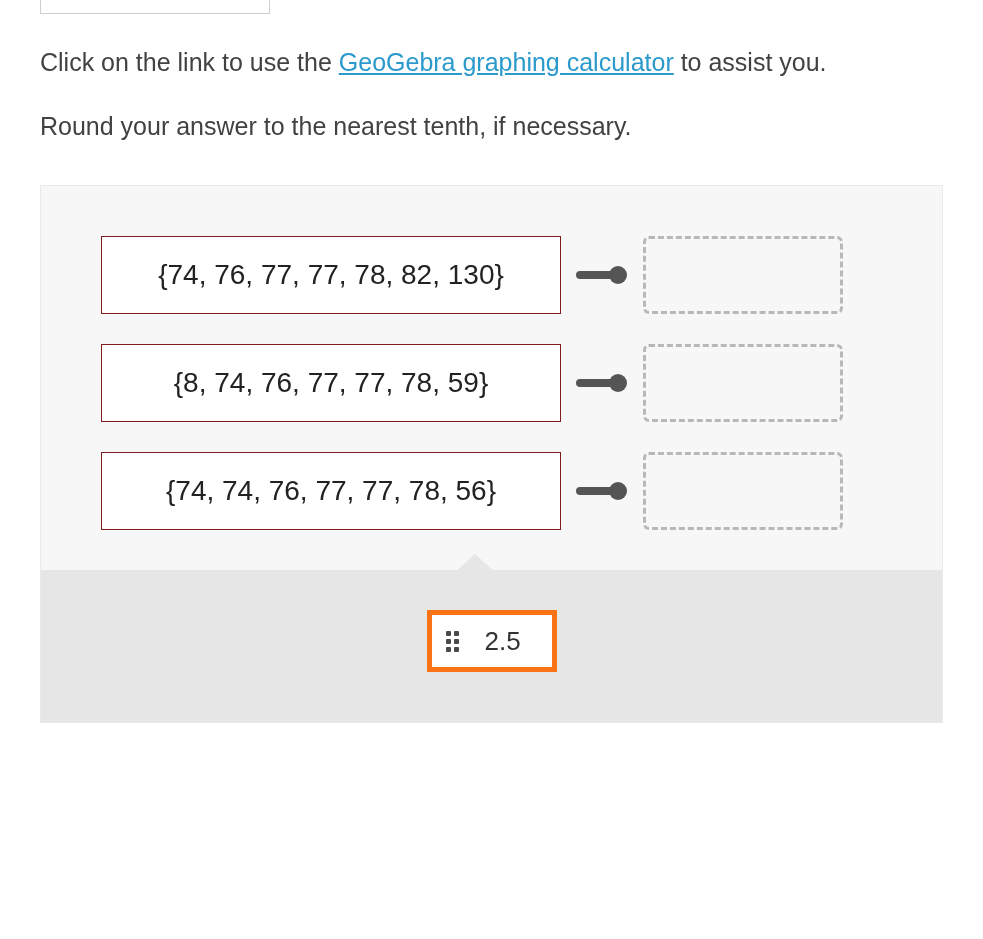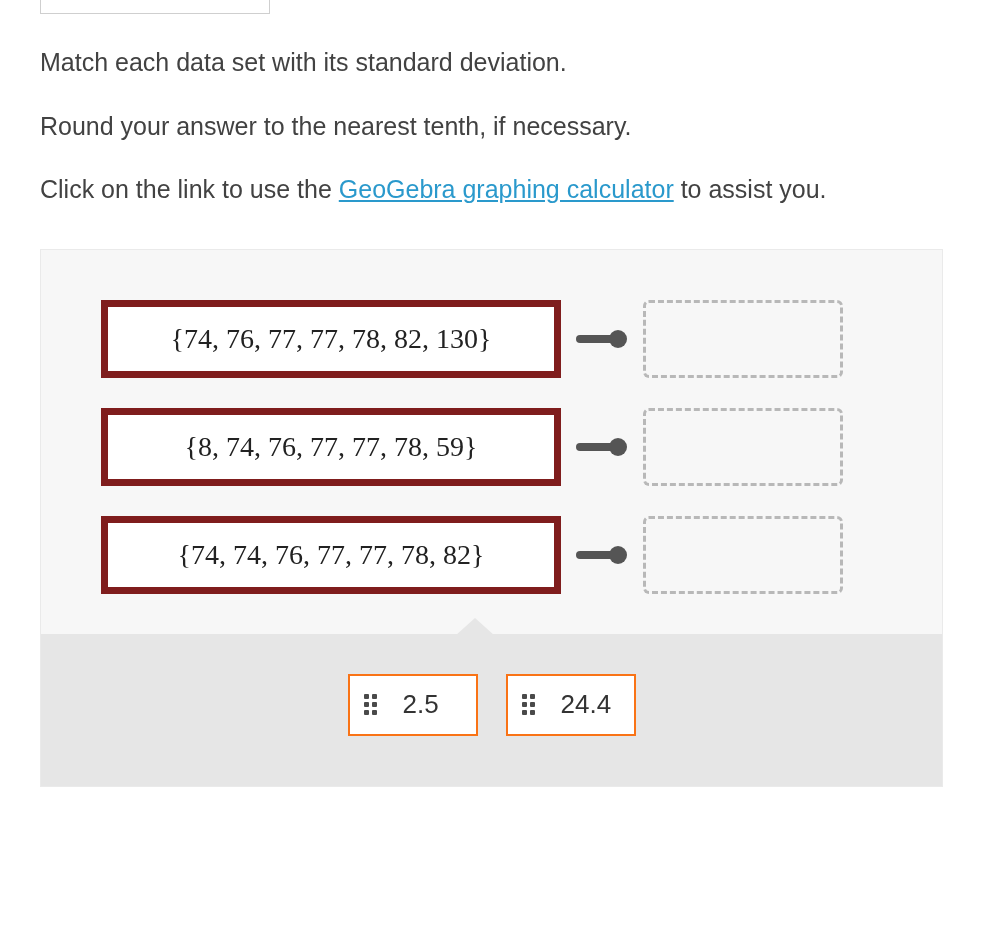--- a/index.html
+++ b/index.html
@@ -36,25 +36,25 @@
   }
   .match-row {
     display: flex;
     align-items: center;
     margin-bottom: 30px;
   }
   .dataset-box {
     width: 460px;
     height: 78px;
     background: #fff;
-    border: 7px solid #7f1d1d;
+    border: 1px solid #7f1d1d;
     display: flex;
     align-items: center;
     justify-content: center;
-    font-family: Liberation Serif, serif;
+    font-family: Liberation Sans, sans-serif;
     font-size: 28px;
     color: #222;
   }
   .connector {
     width: 70px;
     display: flex;
     align-items: center;
     justify-content: center;
     margin: 0 6px;
   }
@@ -80,21 +80,21 @@
     position: absolute;
     top: -16px;
     left: 46%;
     width: 0; height: 0;
     border-left: 20px solid transparent;
     border-right: 20px solid transparent;
     border-bottom: 18px solid #e6e6e6;
   }
   .drag-chip {
     background: #fff;
-    border: 2px solid #f97316;
+    border: 5px solid #f97316;
     height: 62px;
     min-width: 130px;
     padding: 0 22px 0 14px;
     display: flex;
     align-items: center;
     gap: 26px;
     font-size: 26px;
     color: #333;
     cursor: grab;
   }
@@ -118,25 +118,24 @@
     background: #fff;
   }
 </style>
 </head>
 <body>
 
 <div class="top-fragment"></div>
 
 <div class="content">
   <div class="instructions">
-    <p>Match each data set with its standard deviation.</p>
-    <p>Round your answer to the nearest tenth, if necessary.</p>
     <p>
       <span>Click on the link to use the </span><a class="link">GeoGebra graphing calculator</a><span> to assist you.</span>
     </p>
+    <p>Round your answer to the nearest tenth, if necessary.</p>
   </div>
 
   <div class="activity-area">
 
     <div class="match-row">
       <div class="dataset-box">{74, 76, 77, 77, 78, 82, 130}</div>
       <div class="connector">
         <svg width="60" height="20" viewBox="0 0 60 20">
           <line x1="8" y1="10" x2="46" y2="10" stroke="#555" stroke-width="8" stroke-linecap="round"></line>
           <circle cx="46" cy="10" r="9" fill="#555"></circle>
@@ -150,21 +149,21 @@
       <div class="connector">
         <svg width="60" height="20" viewBox="0 0 60 20">
           <line x1="8" y1="10" x2="46" y2="10" stroke="#555" stroke-width="8" stroke-linecap="round"></line>
           <circle cx="46" cy="10" r="9" fill="#555"></circle>
         </svg>
       </div>
       <div class="dropzone"></div>
     </div>
 
     <div class="match-row">
-      <div class="dataset-box">{74, 74, 76, 77, 77, 78, 82}</div>
+      <div class="dataset-box">{74, 74, 76, 77, 77, 78, 56}</div>
       <div class="connector">
         <svg width="60" height="20" viewBox="0 0 60 20">
           <line x1="8" y1="10" x2="46" y2="10" stroke="#555" stroke-width="8" stroke-linecap="round"></line>
           <circle cx="46" cy="10" r="9" fill="#555"></circle>
         </svg>
       </div>
       <div class="dropzone"></div>
     </div>
 
     <div class="answer-bank">
@@ -172,27 +171,16 @@
         <div class="grip">
             <span></span>
             <span></span>
             <span></span>
             <span></span>
             <span></span>
             <span></span>
           </div>
         <span>2.5</span>
       </div>
-      <div class="drag-chip">
-        <div class="grip">
-            <span></span>
-            <span></span>
-            <span></span>
-            <span></span>
-            <span></span>
-            <span></span>
-          </div>
-        <span>24.4</span>
-      </div>
     </div>
 
   </div>
 </div>
 
 </body></html>

